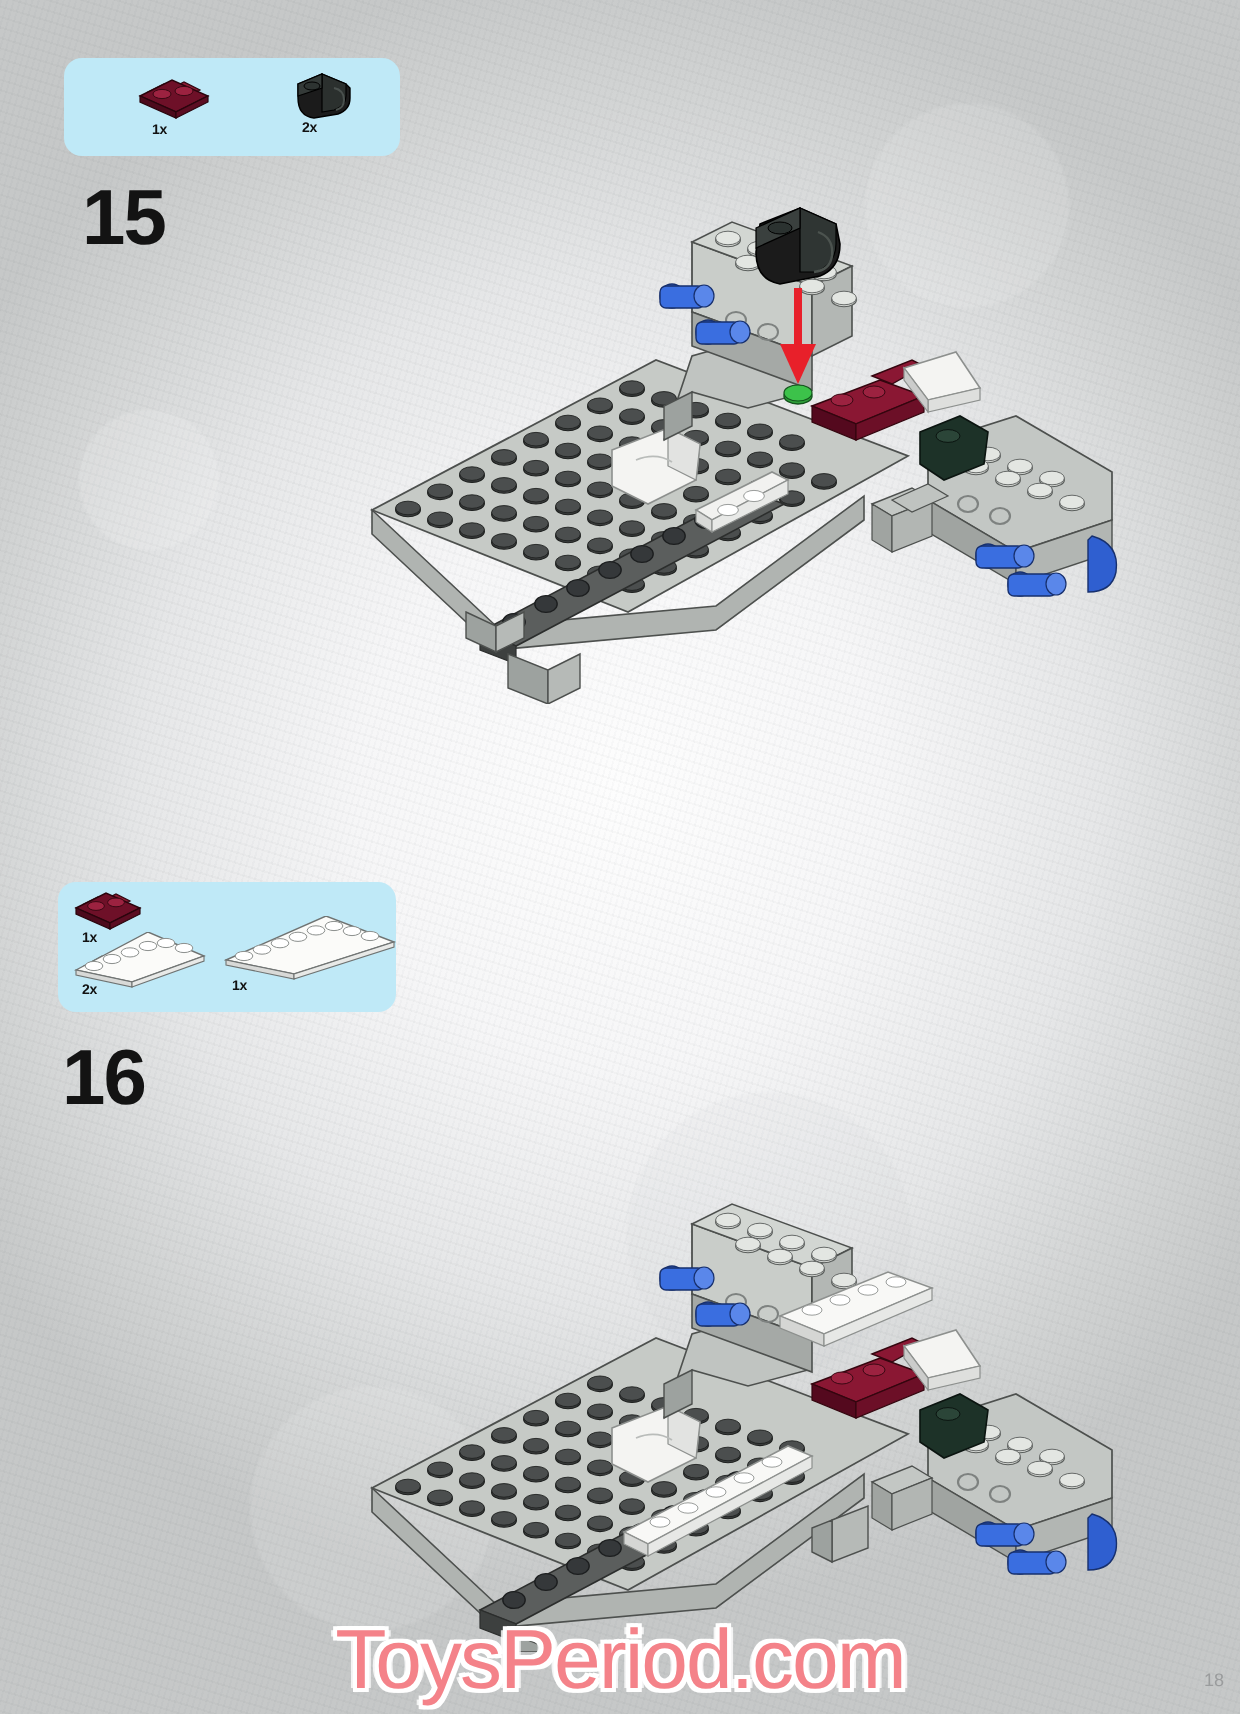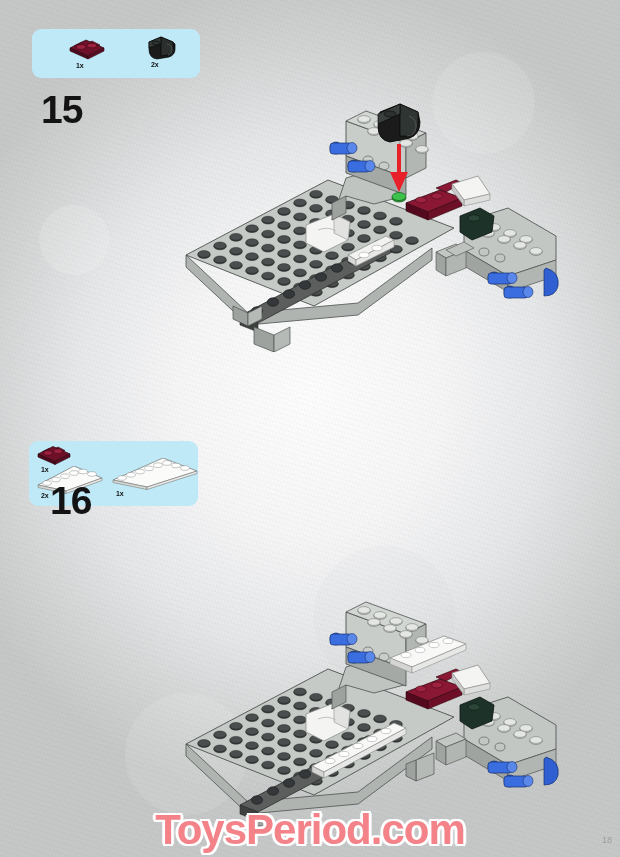--- a/index.html
+++ b/index.html
@@ -59,36 +59,36 @@
   .stepnum{
     position:absolute;
     font-family:"Liberation Sans", sans-serif;
     font-weight:bold;
     font-size:39px;
     color:#131313;
     letter-spacing:-1px;
     line-height:1;
   }
   #stepnum-15{ left:41px; top:90px; }
-  #stepnum-16{ left:31px; top:481px;margin-left:19px; }
+  #stepnum-16{ left:31px; top:520px; }
 
   
   .model{ position:absolute; }
   #model-15{ left:178px; top:100px; width:404px; height:252px; }
   #model-16{ left:178px; top:598px; width:404px; height:228px; }
   .model svg{ display:block; width:100%; height:100%; }
 
   
   #watermark{
     position:absolute;
     left:0; right:0;
     top:806px;
     text-align:center;
     font-family:"Liberation Sans", sans-serif;
-    font-weight:bold;
+    font-weight:normal;
     font-size:42px;
     letter-spacing:-1px;
     color:#f48289;
     text-shadow:
       -2px 0 #fff, 2px 0 #fff, 0 -2px #fff, 0 2px #fff,
       -2px -2px #fff, 2px -2px #fff, -2px 2px #fff, 2px 2px #fff,
       -3px 0 rgba(255,255,255,.8), 3px 0 rgba(255,255,255,.8);
     pointer-events:none;
     user-select:none;
   }

